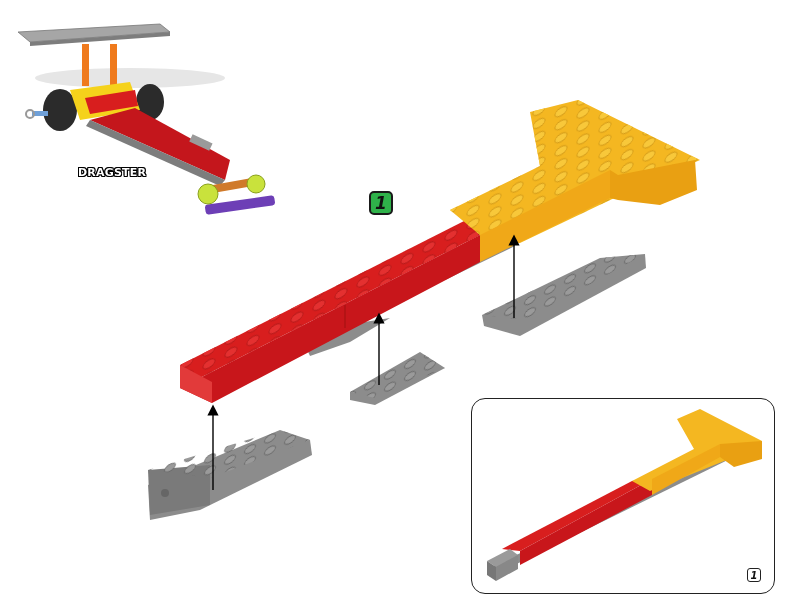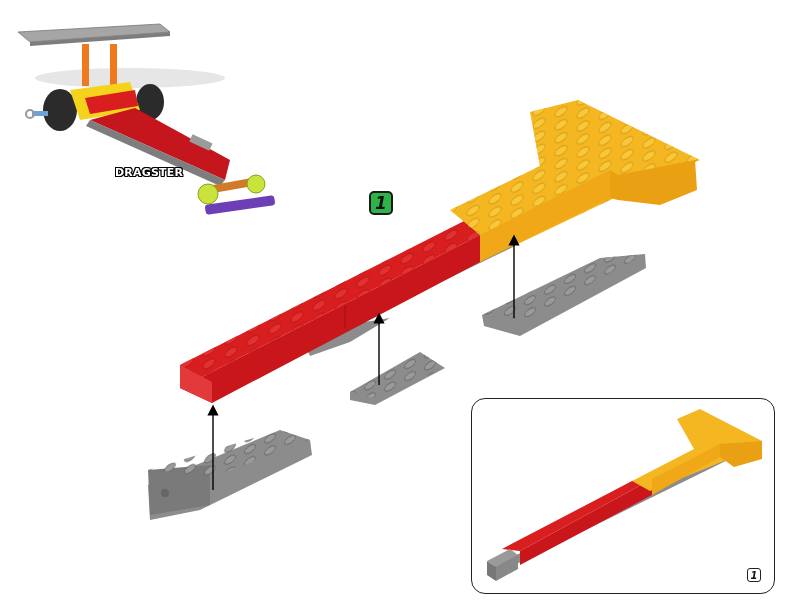--- a/index.html
+++ b/index.html
@@ -4,21 +4,20 @@
 <style>
   html, body { margin:0; padding:0; background:#ffffff; }
   body { width:792px; height:612px; position:relative; overflow:hidden; font-family:"Liberation Sans", sans-serif; }
   .abs { position:absolute; }
   svg { display:block; }
   .model-label {
     position:absolute; left:78px; top:166px;
     font-family:"DejaVu Sans", sans-serif; font-weight:bold; font-size:11px; letter-spacing:0.2px;
     color:#ffffff;
     text-shadow: -1px -1px 0 #000, 1px -1px 0 #000, -1px 1px 0 #000, 1px 1px 0 #000, 0 1px 0 #000, 0 -1px 0 #000, 1px 0 0 #000, -1px 0 0 #000;
-    margin-left: 37px;
   }
   .step-badge {
     position:absolute; left:369px; top:191px; width:24px; height:24px;
     background:#2fb24a; border:2px solid #1a1a1a; border-radius:5px; box-sizing:border-box;
     display:flex; align-items:center; justify-content:center;
     font-family:"DejaVu Sans", sans-serif; font-weight:bold; font-style:italic; font-size:17px; color:#111;
   }
   .inset-box {
     position:absolute; left:471px; top:398px; width:304px; height:196px;
     border:1.5px solid #222; border-radius:14px; box-sizing:border-box; background:#fff;

